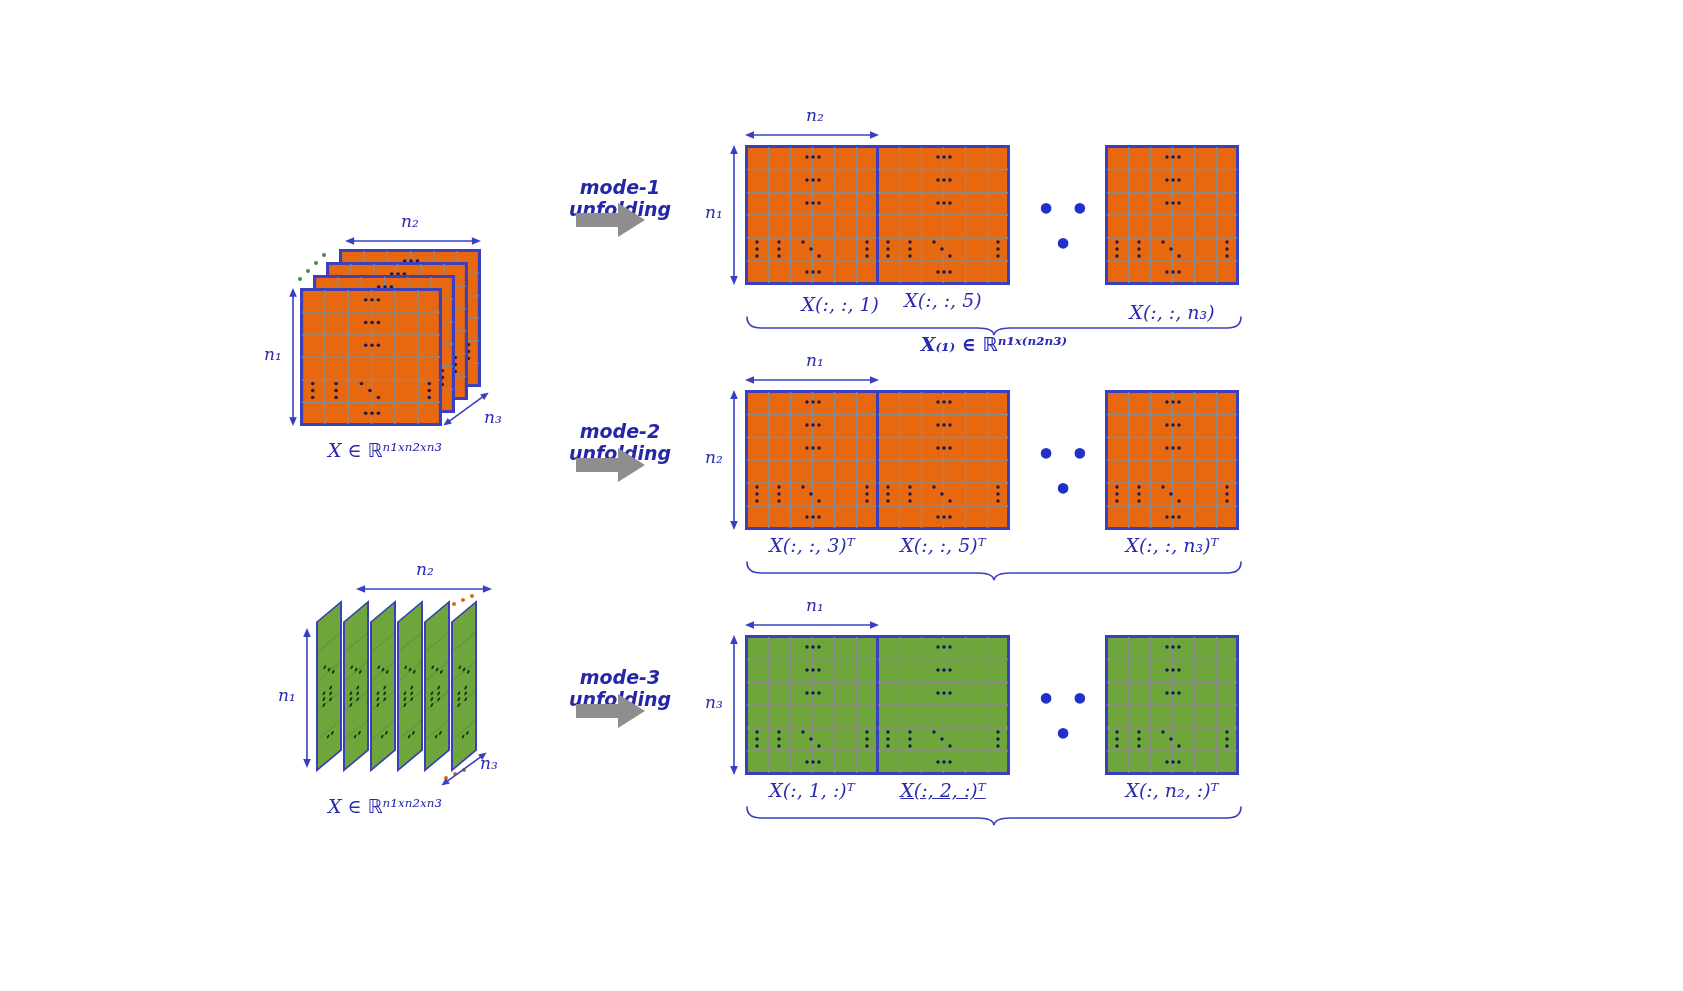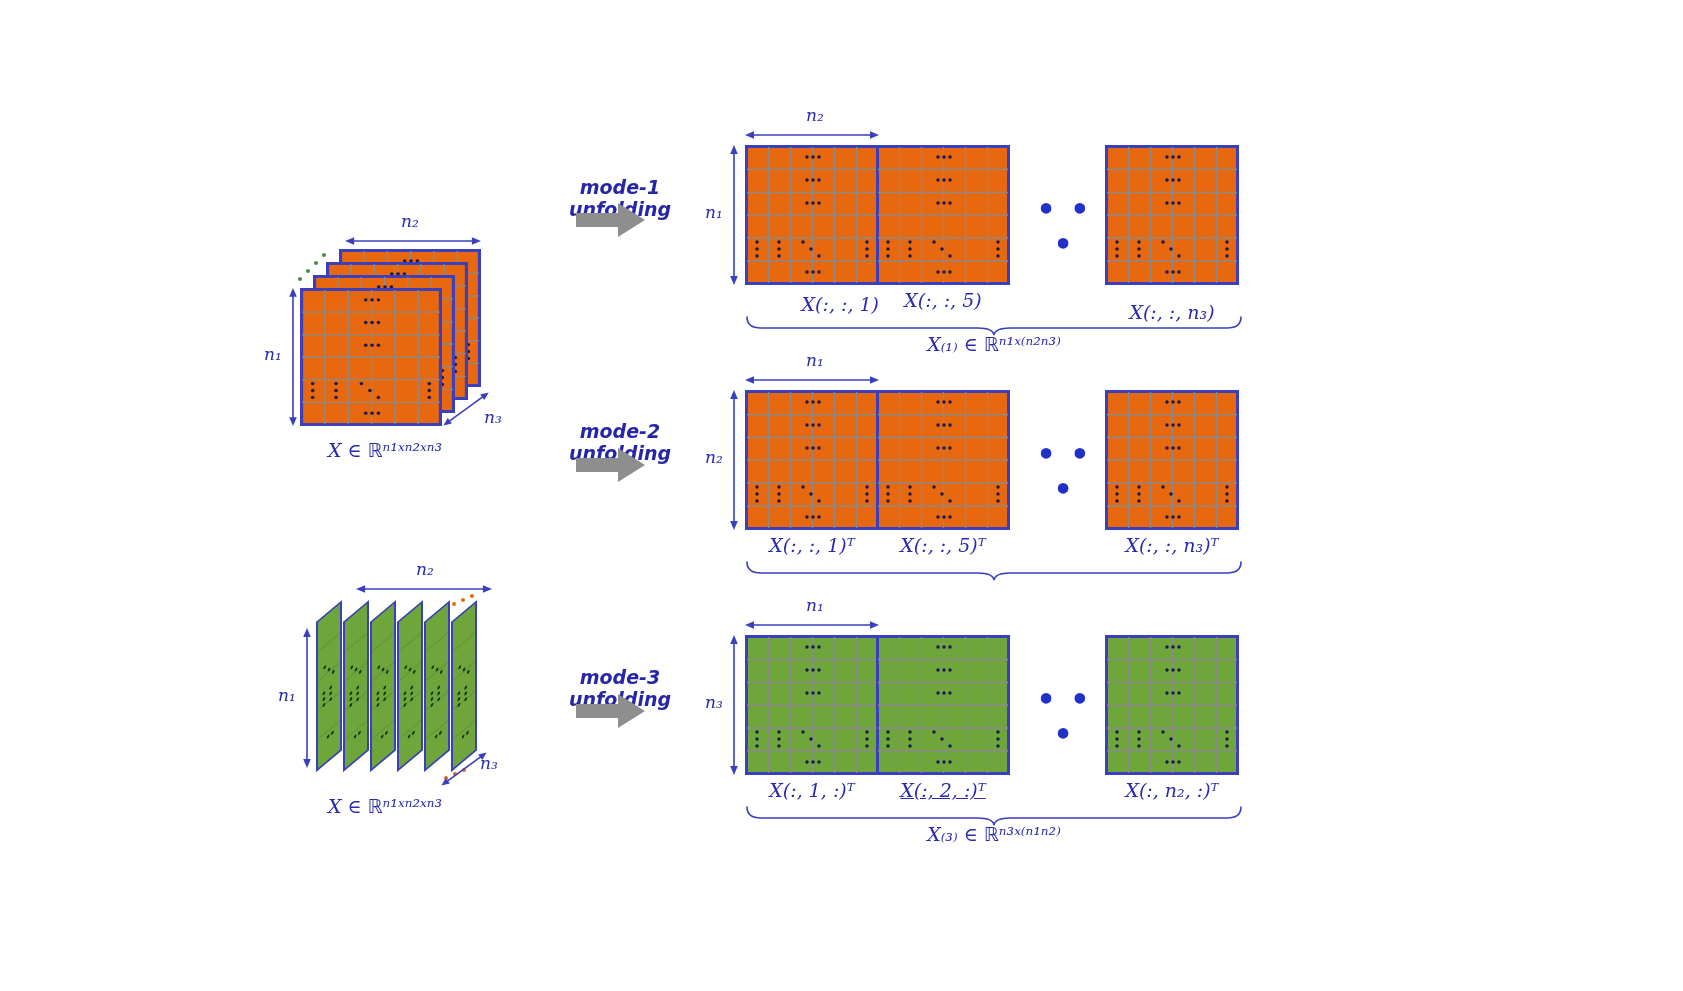--- a/index.html
+++ b/index.html
@@ -597,21 +597,21 @@
 
   <div class="mathlabel sublabel" style="left:745px;top:294px;width:134px;text-align:right;">X(:, :, 1)</div>
   <div class="mathlabel sublabel" style="left:876px;top:290px;width:134px;">X(:, :, 5)</div>
   <div class="mathlabel sublabel" style="left:1105px;top:290px;width:134px;margin-top:12px;">X(:, :, n₃)</div>
 
   <div class="brace-host" style="left:745px;top:316px;width:498px;height:20px;">
   <svg viewBox="0 0 498 20" preserveAspectRatio="none" xmlns="http://www.w3.org/2000/svg">
     <path d="M2,1 C2,9 7,12 16,12 L233,12 C243,12 248,14 249,19 C250,14 255,12 265,12 L482,12 C491,12 496,9 496,1" stroke="var(--blue)" stroke-width="1.6" fill="none" stroke-linecap="round"></path>
   </svg>
 </div>
-  <div class="mathlabel formula" style="left:745px;top:334px;width:498px;">X₍₁₎ ∈ ℝⁿ¹ˣ⁽ⁿ²ⁿ³⁾</div>
+  <div class="mathlabel formula" style="left:745px;top:334px;width:498px;font-weight:bold;">X₍₁₎ ∈ ℝⁿ¹ˣ⁽ⁿ²ⁿ³⁾</div>
 
   <div class="matrix-host orange-m" style="left:745px;top:390px;width:134px;height:140px;">
   <svg viewBox="0 0 134 140" preserveAspectRatio="none" xmlns="http://www.w3.org/2000/svg">
     <rect x="1.5" y="1.5" width="131" height="137" fill="var(--mfill)" stroke="var(--blue)" stroke-width="3"></rect>
     <g stroke="#8a8a8a" stroke-width="1.3">
       <line x1="23.5" y1="2" x2="23.5" y2="138"></line>
           <line x1="45.5" y1="2" x2="45.5" y2="138"></line>
       <line x1="67.5" y1="2" x2="67.5" y2="138"></line>
           <line x1="89.5" y1="2" x2="89.5" y2="138"></line>
       <line x1="111.5" y1="2" x2="111.5" y2="138"></line>
@@ -747,21 +747,21 @@
   <div class="mathlabel dimlabel" style="left:795px;top:351px;width:40px;">n₁</div>
   <div class="arrow-host" style="left:729px;top:390px;width:10px;height:140px;">
   <svg viewBox="0 0 10 140" preserveAspectRatio="none" xmlns="http://www.w3.org/2000/svg">
     <line x1="5" y1="8" x2="5" y2="132" stroke="var(--blue)" stroke-width="1.6"></line>
     <polygon points="5,0 1.2,9 8.8,9" fill="var(--blue)"></polygon>
     <polygon points="5,140 1.2,131 8.8,131" fill="var(--blue)"></polygon>
   </svg>
 </div>
   <div class="mathlabel dimlabel" style="left:701px;top:448px;width:26px;">n₂</div>
 
-  <div class="mathlabel sublabel" style="left:745px;top:535px;width:134px;">X(:, :, 1)ᵀ</div>
+  <div class="mathlabel sublabel" style="left:745px;top:535px;width:134px;">X(:, :, 3)ᵀ</div>
   <div class="mathlabel sublabel" style="left:876px;top:535px;width:134px;">X(:, :, 5)ᵀ</div>
   <div class="mathlabel sublabel" style="left:1105px;top:535px;width:134px;">X(:, :, n₃)ᵀ</div>
 
   <div class="brace-host" style="left:745px;top:561px;width:498px;height:20px;">
   <svg viewBox="0 0 498 20" preserveAspectRatio="none" xmlns="http://www.w3.org/2000/svg">
     <path d="M2,1 C2,9 7,12 16,12 L233,12 C243,12 248,14 249,19 C250,14 255,12 265,12 L482,12 C491,12 496,9 496,1" stroke="var(--blue)" stroke-width="1.6" fill="none" stroke-linecap="round"></path>
   </svg>
 </div>
 
   <div class="matrix-host green-m" style="left:745px;top:635px;width:134px;height:140px;">
@@ -914,15 +914,14 @@
 
   <div class="mathlabel sublabel" style="left:745px;top:780px;width:134px;">X(:, 1, :)ᵀ</div>
   <div class="mathlabel sublabel" style="left:876px;top:780px;width:134px;text-decoration:underline;">X(:, 2, :)ᵀ</div>
   <div class="mathlabel sublabel" style="left:1105px;top:780px;width:134px;">X(:, n₂, :)ᵀ</div>
 
   <div class="brace-host" style="left:745px;top:806px;width:498px;height:20px;">
   <svg viewBox="0 0 498 20" preserveAspectRatio="none" xmlns="http://www.w3.org/2000/svg">
     <path d="M2,1 C2,9 7,12 16,12 L233,12 C243,12 248,14 249,19 C250,14 255,12 265,12 L482,12 C491,12 496,9 496,1" stroke="var(--blue)" stroke-width="1.6" fill="none" stroke-linecap="round"></path>
   </svg>
 </div>
-  <div class="mathlabel formula" style="left:745px;top:824px;width:498px;">X₍₃₎ ∈ ℝⁿ³ˣ⁽ⁿ¹ⁿ²⁾</div>
 
 </div>
 
 </body></html>

